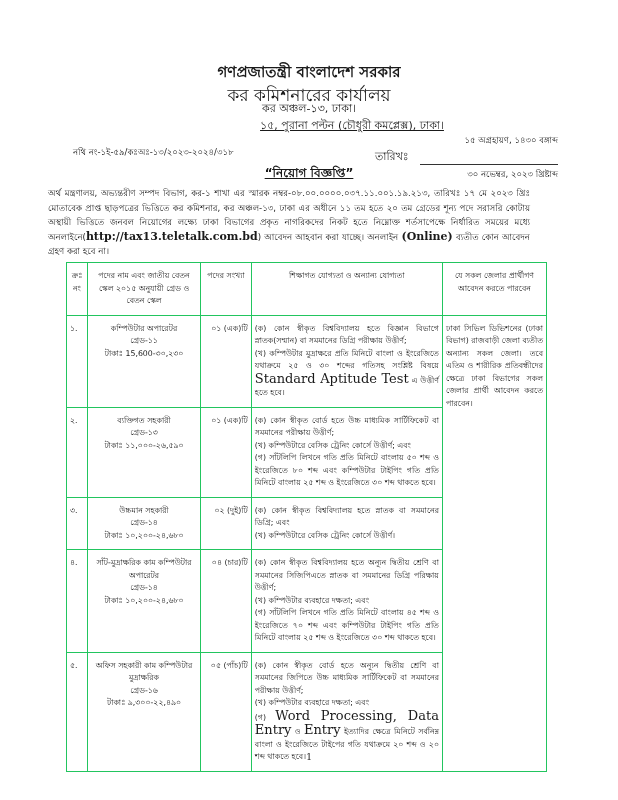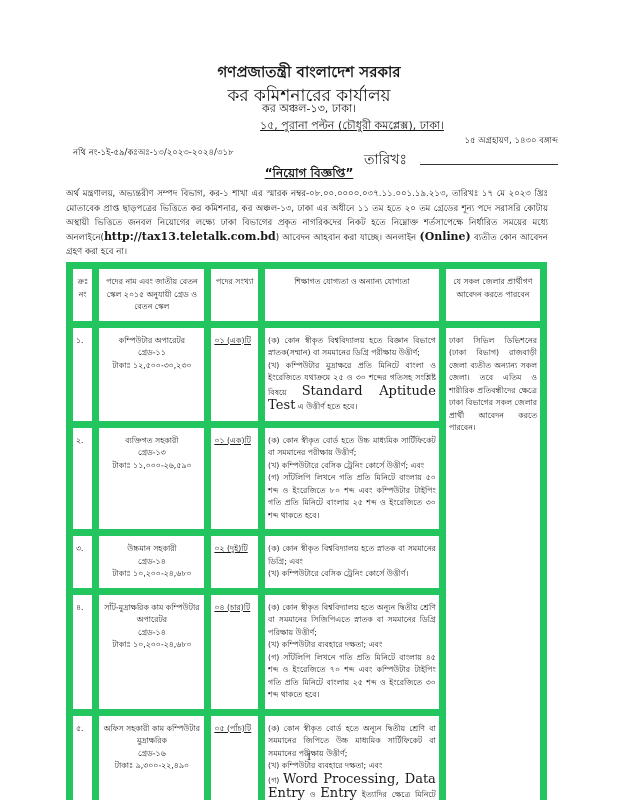--- a/index.html
+++ b/index.html
@@ -4,75 +4,76 @@
 <style>
   html, body { margin:0; padding:0; background:#ffffff; }
   body { width:618px; height:800px; position:relative; overflow:hidden;
          font-family:"DejaVu Sans", sans-serif; color:#1a1a1a; }
   .center { position:absolute; left:0; width:618px; text-align:center; }
   .h1 { top:60px; font-size:15px; font-weight:bold; }
   .h2 { top:82px; font-size:17px; }
   .h3 { top:100px; font-size:11px; }
   .h4 { top:117px; font-size:11px; text-decoration:underline;padding-left:43px; }
   .memo { position:absolute; left:73px; top:146px; font-size:8.5px; }
-  .date-label { position:absolute; left:364px; top:148px; font-size:14px; }
+  .date-label { position:absolute; left:375px; top:148px; font-size:11px; }
   .date-box { position:absolute; left:420px; top:134px; width:138px; font-size:8.5px; text-align:right; }
   .date-box .d1 { border-bottom:1px solid #333; padding-bottom:16px; }
   .date-box .d2 { padding-top:3px; }
   .title { top:164px; font-size:12px; font-weight:bold; }
   .title span { text-decoration:underline; }
-  .intro { position:absolute; left:66px; top:186px; width:482px; font-size:8.6px;
+  .intro { position:absolute; left:48px; top:186px; width:482px; font-size:8.6px;
            line-height:14.5px; text-align:justify; }
   .intro .url, .intro .en { font-family:"DejaVu Serif", serif; font-weight:bold; font-size:11px; }
   table { position:absolute; left:66px; top:262px; width:481px; border-collapse:collapse;
           font-size:7.8px; line-height:12.5px; }
-  td, th { border:7px solid #22c55e; vertical-align:top; padding:7px 3px; font-weight:normal;margin-top:47px; }
+  td, th { border:1px solid #22c55e; vertical-align:top; padding:7px 3px; font-weight:normal;margin-top:47px; }
   th { text-align:center; }
   td.sl { width:14px; }
   td.post { width:107px; text-align:center; }
-  td.cnt { width:44px; text-align:left;text-decoration:underline; }
+  td.cnt { width:44px; text-align:right; }
   td.qual { width:186px; text-align:justify; }
   td.dist { width:98px; text-align:justify; }
   .bigen { font-family:"DejaVu Serif", serif; font-size:13px; }
   .pageno { position:absolute; left:0; width:618px; top:752px; text-align:center; font-size:9px;
             font-family:"DejaVu Serif", serif; }
 </style>
 </head>
 <body>
 
 <div class="center h1">গণপ্রজাতন্ত্রী বাংলাদেশ সরকার</div>
 <div class="center h2">কর কমিশনারের কার্যালয়</div>
 <div class="center h3">কর অঞ্চল-১৩, ঢাকা।</div>
 <div class="center h4">১৫, পুরানা পল্টন (চৌধুরী কমপ্লেক্স), ঢাকা।</div>
 
 <div class="memo">নথি নং-১ই-৫৯/কঃঅঃ-১৩/২০২৩-২০২৪/৩১৮</div>
 <div class="date-label">তারিখঃ</div>
 <div class="date-box">
   <div class="d1">১৫ অগ্রহায়ণ, ১৪৩০ বঙ্গাব্দ</div>
+  <div class="d2">৩০ নভেম্বর, ২০২৩ খ্রিষ্টাব্দ</div>
 </div>
 
 <div class="center title"><span>“নিয়োগ বিজ্ঞপ্তি”</span></div>
 
 <div class="intro"><span>অর্থ মন্ত্রণালয়, অভ্যন্তরীণ সম্পদ বিভাগ, কর-১ শাখা এর স্মারক নম্বর-০৮.০০.০০০০.০৩৭.১১.০০১.১৯.২১৩, তারিখঃ ১৭ মে ২০২৩ খ্রিঃ মোতাবেক প্রাপ্ত ছাড়পত্রের ভিত্তিতে কর কমিশনার, কর অঞ্চল-১৩, ঢাকা এর অধীনে ১১ তম হতে ২০ তম গ্রেডের শূন্য পদে সরাসরি কোটায় অস্থায়ী ভিত্তিতে জনবল নিয়োগের লক্ষ্যে ঢাকা বিভাগের প্রকৃত নাগরিকদের নিকট হতে নিম্নোক্ত শর্তসাপেক্ষে নির্ধারিত সময়ের মধ্যে অনলাইনে(</span><span class="url">http://tax13.teletalk.com.bd</span><span>) আবেদন আহবান করা যাচ্ছে। অনলাইন </span><span class="en">(Online)</span><span> ব্যতীত কোন আবেদন গ্রহণ করা হবে না।</span></div>
 
 <table>
   <tbody>
       <tr>
     <th>ক্রঃ নং</th>
     <th>পদের নাম এবং জাতীয় বেতন স্কেল ২০১৫ অনুযায়ী গ্রেড ও বেতন স্কেল</th>
     <th>পদের সংখ্যা</th>
     <th>শিক্ষাগত যোগ্যতা ও অন্যান্য যোগ্যতা</th>
     <th>যে সকল জেলার প্রার্থীগণ আবেদন করতে পারবেন</th>
   </tr>
   <tr>
     <td class="sl">১.</td>
     <td class="post">
       <div>কম্পিউটার অপারেটর</div>
       <div>গ্রেড-১১</div>
-      <div>টাকাঃ ১২,৫০০-৩০,২৩০</div>
+      <div>টাকাঃ 15,600-৩০,২৩০</div>
     </td>
     <td class="cnt">০১ (এক)টি</td>
     <td class="qual">
       <div>(ক) কোন স্বীকৃত বিশ্ববিদ্যালয় হতে বিজ্ঞান বিভাগে স্নাতক(সম্মান) বা সমমানের ডিগ্রি পরীক্ষায় উত্তীর্ণ;</div>
       <div><span>(খ) কম্পিউটার মুদ্রাক্ষরে প্রতি মিনিটে বাংলা ও ইংরেজিতে যথাক্রমে ২৫ ও ৩০ শব্দের গতিসহ সংশ্লিষ্ট বিষয়ে </span><span class="bigen">Standard Aptitude Test</span><span> এ উত্তীর্ণ হতে হবে।</span></div>
     </td>
     <td class="dist" rowspan="5">ঢাকা সিভিল ডিভিশনের (ঢাকা বিভাগ) রাজবাড়ী জেলা ব্যতীত অন্যান্য সকল জেলা। তবে এতিম ও শারীরিক প্রতিবন্ধীদের ক্ষেত্রে ঢাকা বিভাগের সকল জেলার প্রার্থী আবেদন করতে পারবেন।</td>
   </tr>
   <tr>
     <td class="sl">২.</td>

